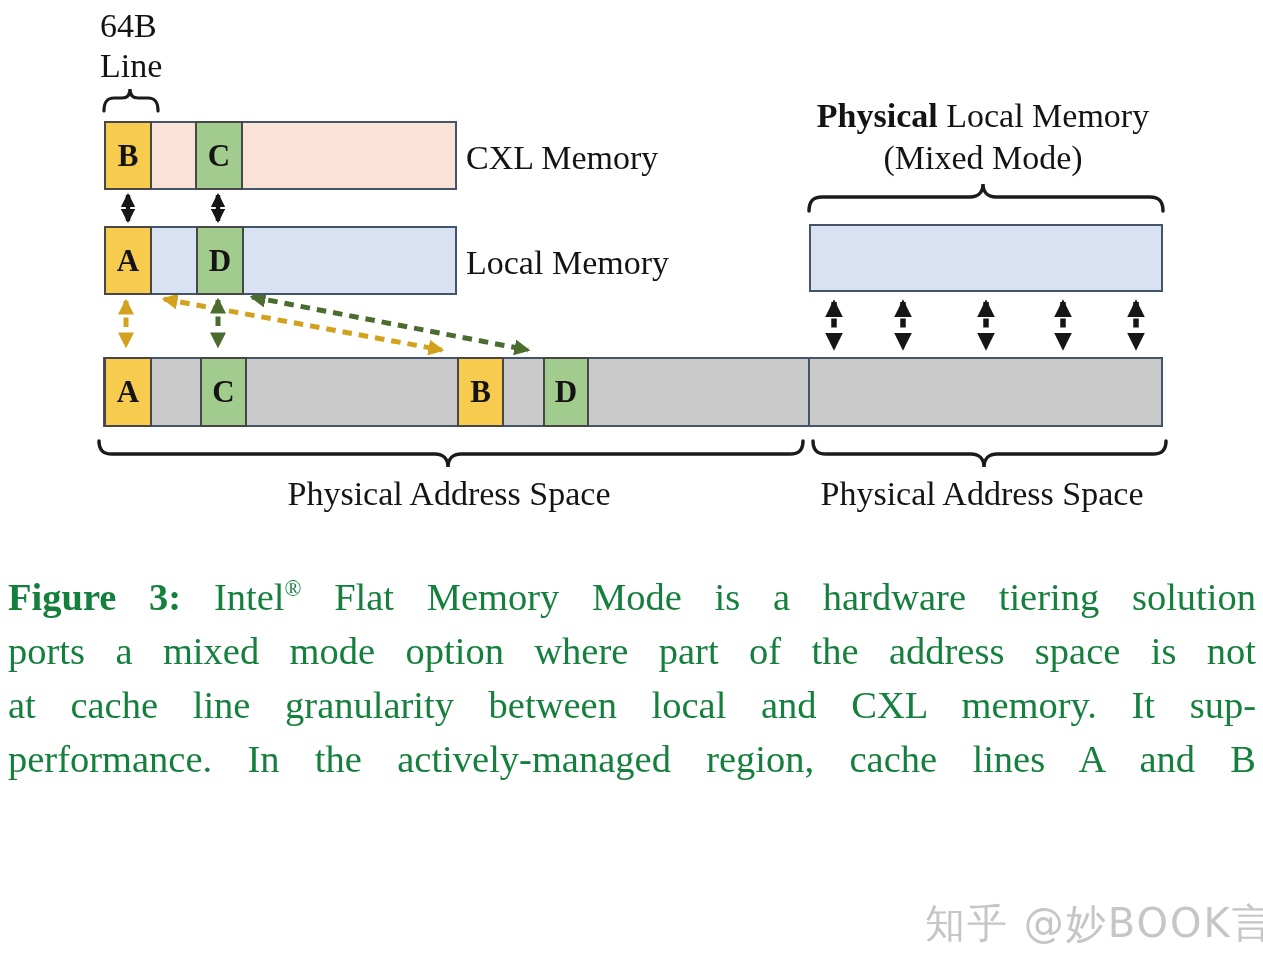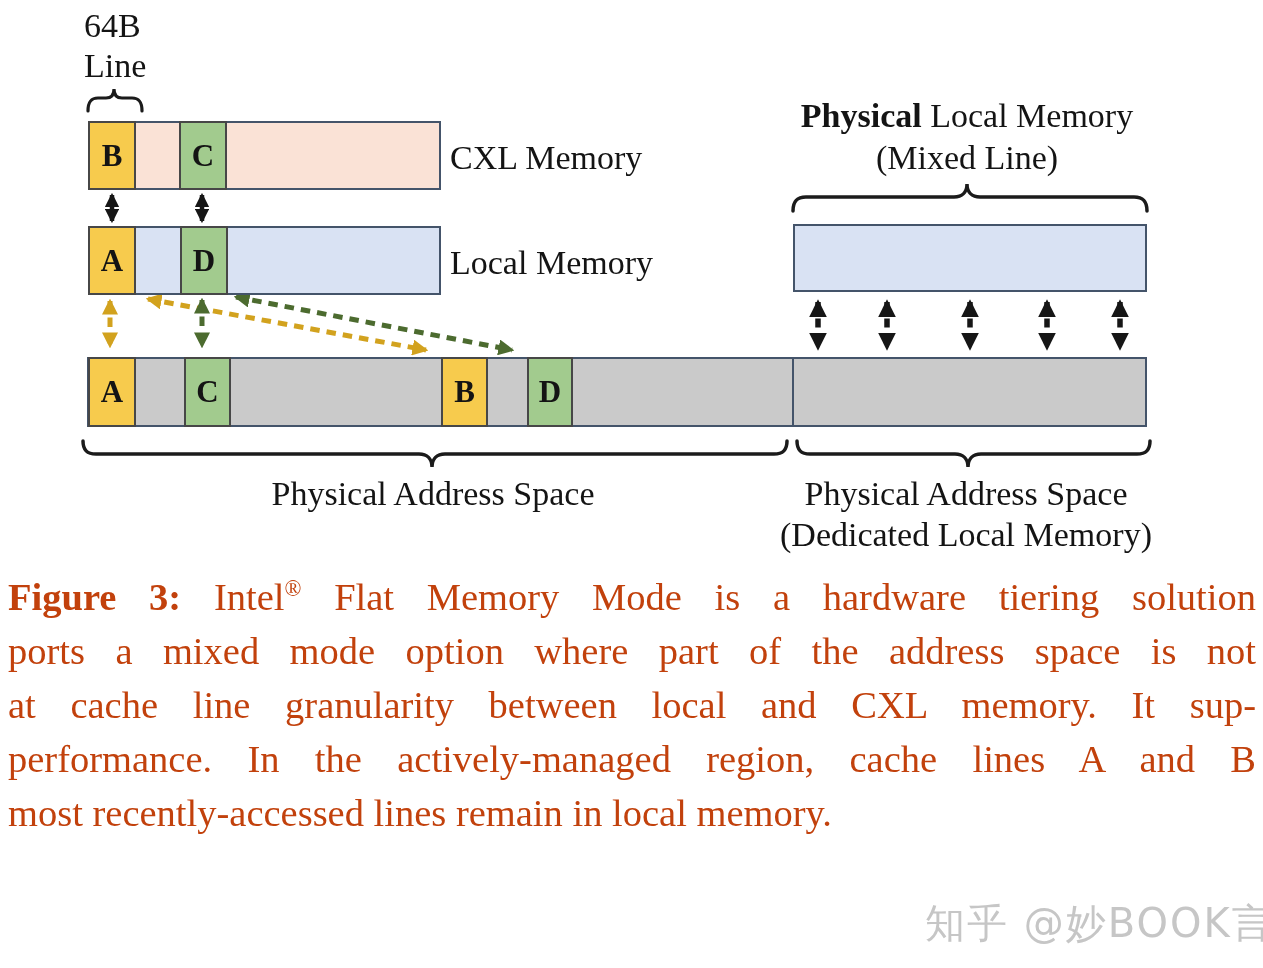--- a/index.html
+++ b/index.html
@@ -16,37 +16,37 @@
         font-weight:700;font-size:31px;}
   .c-yellow{background:#F7CB4D;}
   .c-green{background:#A2CB8E;}
   .bg-pink{background:#FAE2D6;}
   .bg-blue{background:#D9E2F3;}
   .bg-gray{background:#CACACA;}
   .divider{position:absolute;width:2px;background:#44546a;}
   svg.overlay{position:absolute;left:0;top:0;}
   
   .caption{position:absolute;left:8px;top:570px;width:1248px;z-index:2;
-           font-size:38.5px;line-height:54px;color:#c2410c;}
+           font-size:38.5px;line-height:54px;color:#15803d;}
   .jline{text-align:justify;text-align-last:justify;}
   .lline{text-align:left;}
   .caption b{font-weight:700;}
   .reg{font-size:58%;vertical-align:super;line-height:0;}
   
   .watermark{position:absolute;left:925px;top:896px;z-index:1;
              font-family:"DejaVu Sans","Liberation Sans",sans-serif;
              font-size:40px;letter-spacing:2px;color:#c6c6c6;
              text-shadow:1px 1px 0 #ffffff;white-space:nowrap;}
 </style>
 </head>
 <body>
 
 <div id="page">
 
-  <div class="abs" style="left:0;top:0;width:1043px;height:565px;">
+  <div class="abs" style="left:16px;top:0;width:1043px;height:565px;">
 
     <div class="abs dlabel" style="left:84px;top:6px;">
       <div>64B</div>
       <div>Line</div>
     </div>
 
     <svg class="overlay" width="1263" height="565" viewBox="0 0 1263 565">
       <defs>
         <marker id="mBlack" viewBox="0 0 10 10" refX="8.5" refY="5" markerWidth="3.2" markerHeight="3.2" orient="auto-start-reverse" markerUnits="strokeWidth">
           <path d="M0 0 L10 5 L0 10 Z" fill="#161616"></path>
@@ -93,21 +93,21 @@
     <div class="cell c-yellow" style="left:88px;top:226px;width:48px;height:69px;">
       <span>A</span>
     </div>
     <div class="cell c-green" style="left:180px;top:226px;width:48px;height:69px;">
       <span>D</span>
     </div>
     <div class="abs dlabel" style="left:450px;top:243px;">Local Memory</div>
 
     <div class="abs dlabel center" style="left:767px;top:95px;width:400px;line-height:42px;">
       <div><b>Physical</b> <span>Local Memory</span></div>
-      <div>(Mixed Line)</div>
+      <div>(Mixed Mode)</div>
     </div>
     <div class="bar bg-blue" style="left:793px;top:224px;width:354px;height:68px;"></div>
 
     <div class="bar bg-gray" style="left:87px;top:357px;width:1060px;height:70px;"></div>
     <div class="divider" style="left:792px;top:357px;height:70px;"></div>
     <div class="cell c-yellow" style="left:88px;top:357px;width:48px;height:70px;">
       <span>A</span>
     </div>
     <div class="cell c-green" style="left:184px;top:357px;width:47px;height:70px;">
       <span>C</span>
@@ -117,27 +117,25 @@
     </div>
     <div class="cell c-green" style="left:527px;top:357px;width:46px;height:70px;">
       <span>D</span>
     </div>
 
     <div class="abs dlabel center" style="left:233px;top:473px;width:400px;line-height:41px;">
       <div>Physical Address Space</div>
     </div>
     <div class="abs dlabel center" style="left:766px;top:473px;width:400px;line-height:41px;">
       <div>Physical Address Space</div>
-      <div>(Dedicated Local Memory)</div>
     </div>
   </div>
 
   <div class="watermark">知乎 @妙BOOK言</div>
 
   <div class="caption">
     <div class="jline"><b>Figure 3:</b> <span>Intel</span><sup class="reg">®</sup> <span>Flat Memory Mode is a hardware tiering solution</span></div>
     <div class="jline">ports a mixed mode option where part of the address space is not</div>
     <div class="jline">at cache line granularity between local and CXL memory. It sup-</div>
     <div class="jline">performance. In the actively-managed region, cache lines A and B</div>
-    <div class="lline">most recently-accessed lines remain in local memory.</div>
   </div>
 
 </div>
 
 </body></html>

